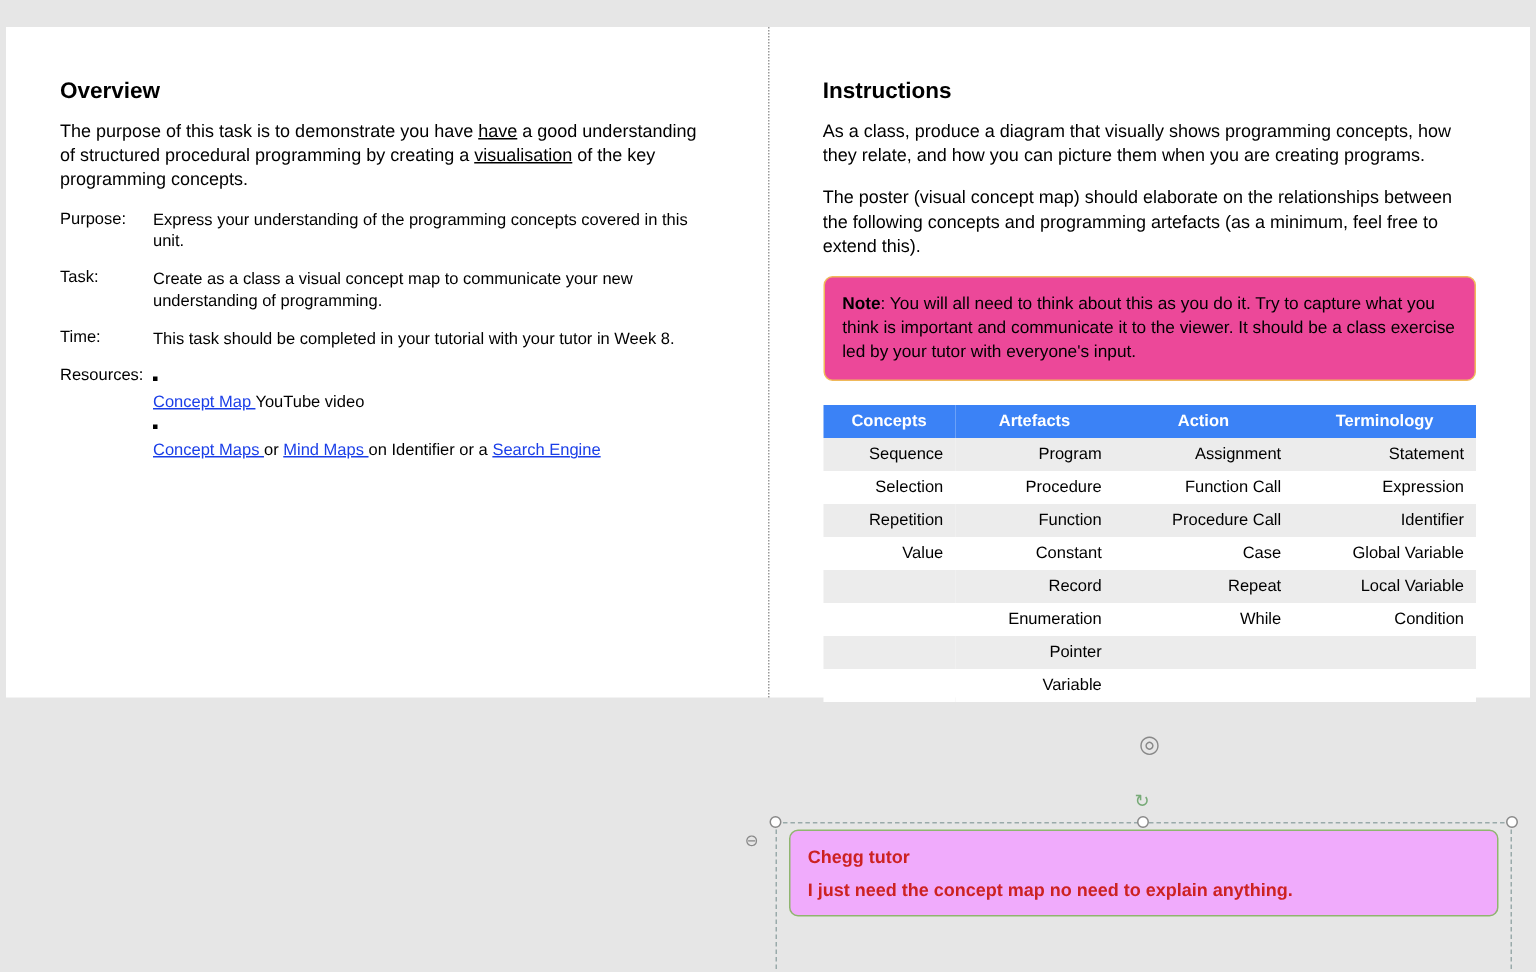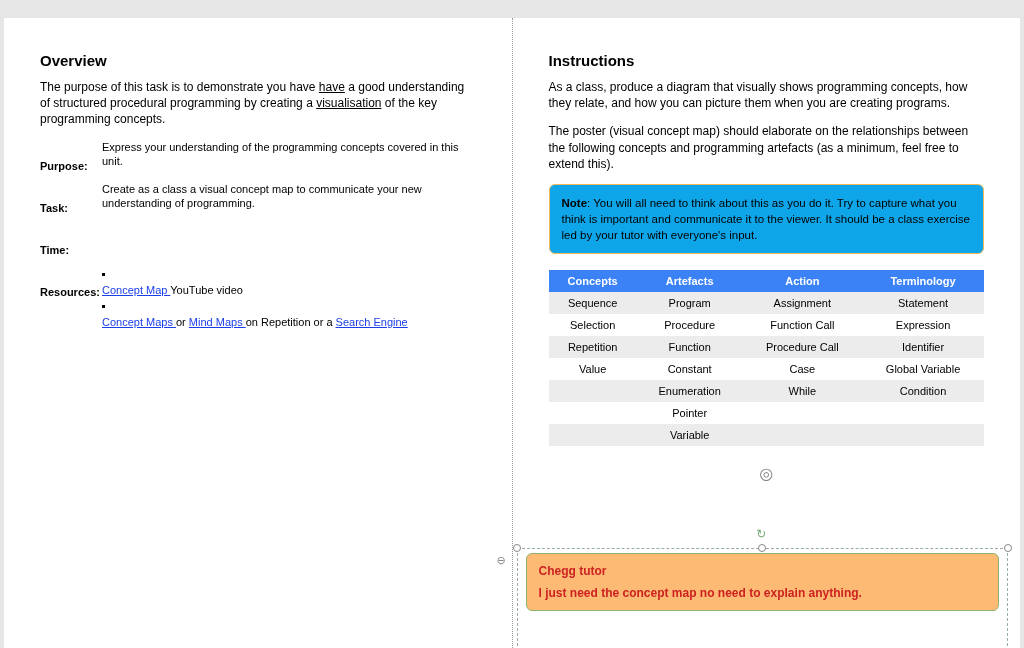--- a/index.html
+++ b/index.html
@@ -9,66 +9,66 @@
     color: #000;
     background: #e6e6e6;
     width: 1024px;
     height: 648px;
     overflow: hidden;
   }
   .page {
     display: flex;
     background: #fff;
     margin: 18px 4px 0 4px;
-    height: 630px;
+    height: 447px;
   }
   .col {
     flex: 1;
     padding: 34px 36px 20px 36px;
     position: relative;
   }
   .col-left { border-right: 1px dotted #999; }
   h2 {
     font-size: 15px;
     font-weight: bold;
     margin-bottom: 10px;
   }
   .para { line-height: 1.35; margin-bottom: 12px; }
   .underline { text-decoration: underline; }
   .dl { font-size: 11px; }
   .dl-row { display: flex; margin-bottom: 10px; }
-  .dl-label { width: 62px; font-weight: bold; flex-shrink: 0; margin-top: 20px; }
+  .dl-label { width: 62px; font-weight: normal; flex-shrink: 0; }
   .dl-value { flex: 1; line-height: 1.35; }
   .link { color: #1a3ee8; text-decoration: underline; cursor: pointer; }
   .bullet-row { display: flex; align-items: flex-start; gap: 6px; line-height: 1.5; flex-direction: column; }
   .bullet-dot { width: 3px; height: 3px; background: #000; margin-top: 7px; flex-shrink: 0; }
   .note-box {
     border: 1px solid #f0b95a;
-    background: #0ea5e9;
+    background: #ec4899;
     border-radius: 6px;
     padding: 10px 12px;
     line-height: 1.4;
     margin-bottom: 16px;
     font-size: 11.5px;
   }
   table {
     width: 100%;
     border-collapse: collapse;
     font-size: 11px;
   }
   thead th {
     background: #3b82f6;
     color: #fff;
     font-weight: bold;
     text-align: center;
     padding: 5px 6px;
   }
   tbody td {
     padding: 5px 8px;
-    text-align: center;
+    text-align: right;
   }
   tbody tr:nth-child(odd) td { background: #ececec; }
   tbody tr:nth-child(even) td { background: #fff; }
   .swirl {
     text-align: center;
     font-size: 16px;
     color: #888;
     margin-top: 18px;
   }
   .annot-wrap {
@@ -78,21 +78,21 @@
     top: 530px;
     padding: 0 4px;
   }
   .annot-border {
     border: 1px dashed #9aa;
     padding: 4px 8px 54px 8px;
     position: relative;
   }
   .annot-box {
     border: 1px solid #8fb56f;
-    background: #fdba74;
+    background: #f0abfc;
     border-radius: 6px;
     padding: 10px 12px;
     position: relative;
   }
   .annot-title {
     color: #c22;
     font-weight: bold;
     font-size: 12px;
     margin-bottom: 8px;
   }
@@ -143,34 +143,35 @@
       <div class="dl-row">
         <div class="dl-label">Purpose:</div>
         <div class="dl-value">Express your understanding of the programming concepts covered in this unit.</div>
       </div>
       <div class="dl-row">
         <div class="dl-label">Task:</div>
         <div class="dl-value">Create as a class a visual concept map to communicate your new understanding of programming.</div>
       </div>
       <div class="dl-row">
         <div class="dl-label">Time:</div>
+        <div class="dl-value">This task should be completed in your tutorial with your tutor in Week 8.</div>
       </div>
       <div class="dl-row">
         <div class="dl-label">Resources:</div>
         <div class="dl-value">
           <div class="bullet-row">
             <span class="bullet-dot"></span>
             <span>
               <span class="link">Concept Map </span><span>YouTube video</span>
             </span>
           </div>
           <div class="bullet-row">
             <span class="bullet-dot"></span>
             <span>
-              <span class="link">Concept Maps </span><span>or </span><span class="link">Mind Maps </span><span>on Repetition or a </span><span class="link">Search Engine</span>
+              <span class="link">Concept Maps </span><span>or </span><span class="link">Mind Maps </span><span>on Identifier or a </span><span class="link">Search Engine</span>
             </span>
           </div>
         </div>
       </div>
     </div>
   </div>
 
   <div class="col">
     <h2>Instructions</h2>
     <p class="para">As a class, produce a diagram that visually shows programming concepts, how they relate, and how you can picture them when you are creating programs.</p>
@@ -209,20 +210,26 @@
             <td>Identifier</td>
           </tr>
           <tr>
             <td>Value</td>
             <td>Constant</td>
             <td>Case</td>
             <td>Global Variable</td>
           </tr>
           <tr>
             <td></td>
+            <td>Record</td>
+            <td>Repeat</td>
+            <td>Local Variable</td>
+          </tr>
+          <tr>
+            <td></td>
             <td>Enumeration</td>
             <td>While</td>
             <td>Condition</td>
           </tr>
           <tr>
             <td></td>
             <td>Pointer</td>
             <td></td>
             <td></td>
           </tr>

